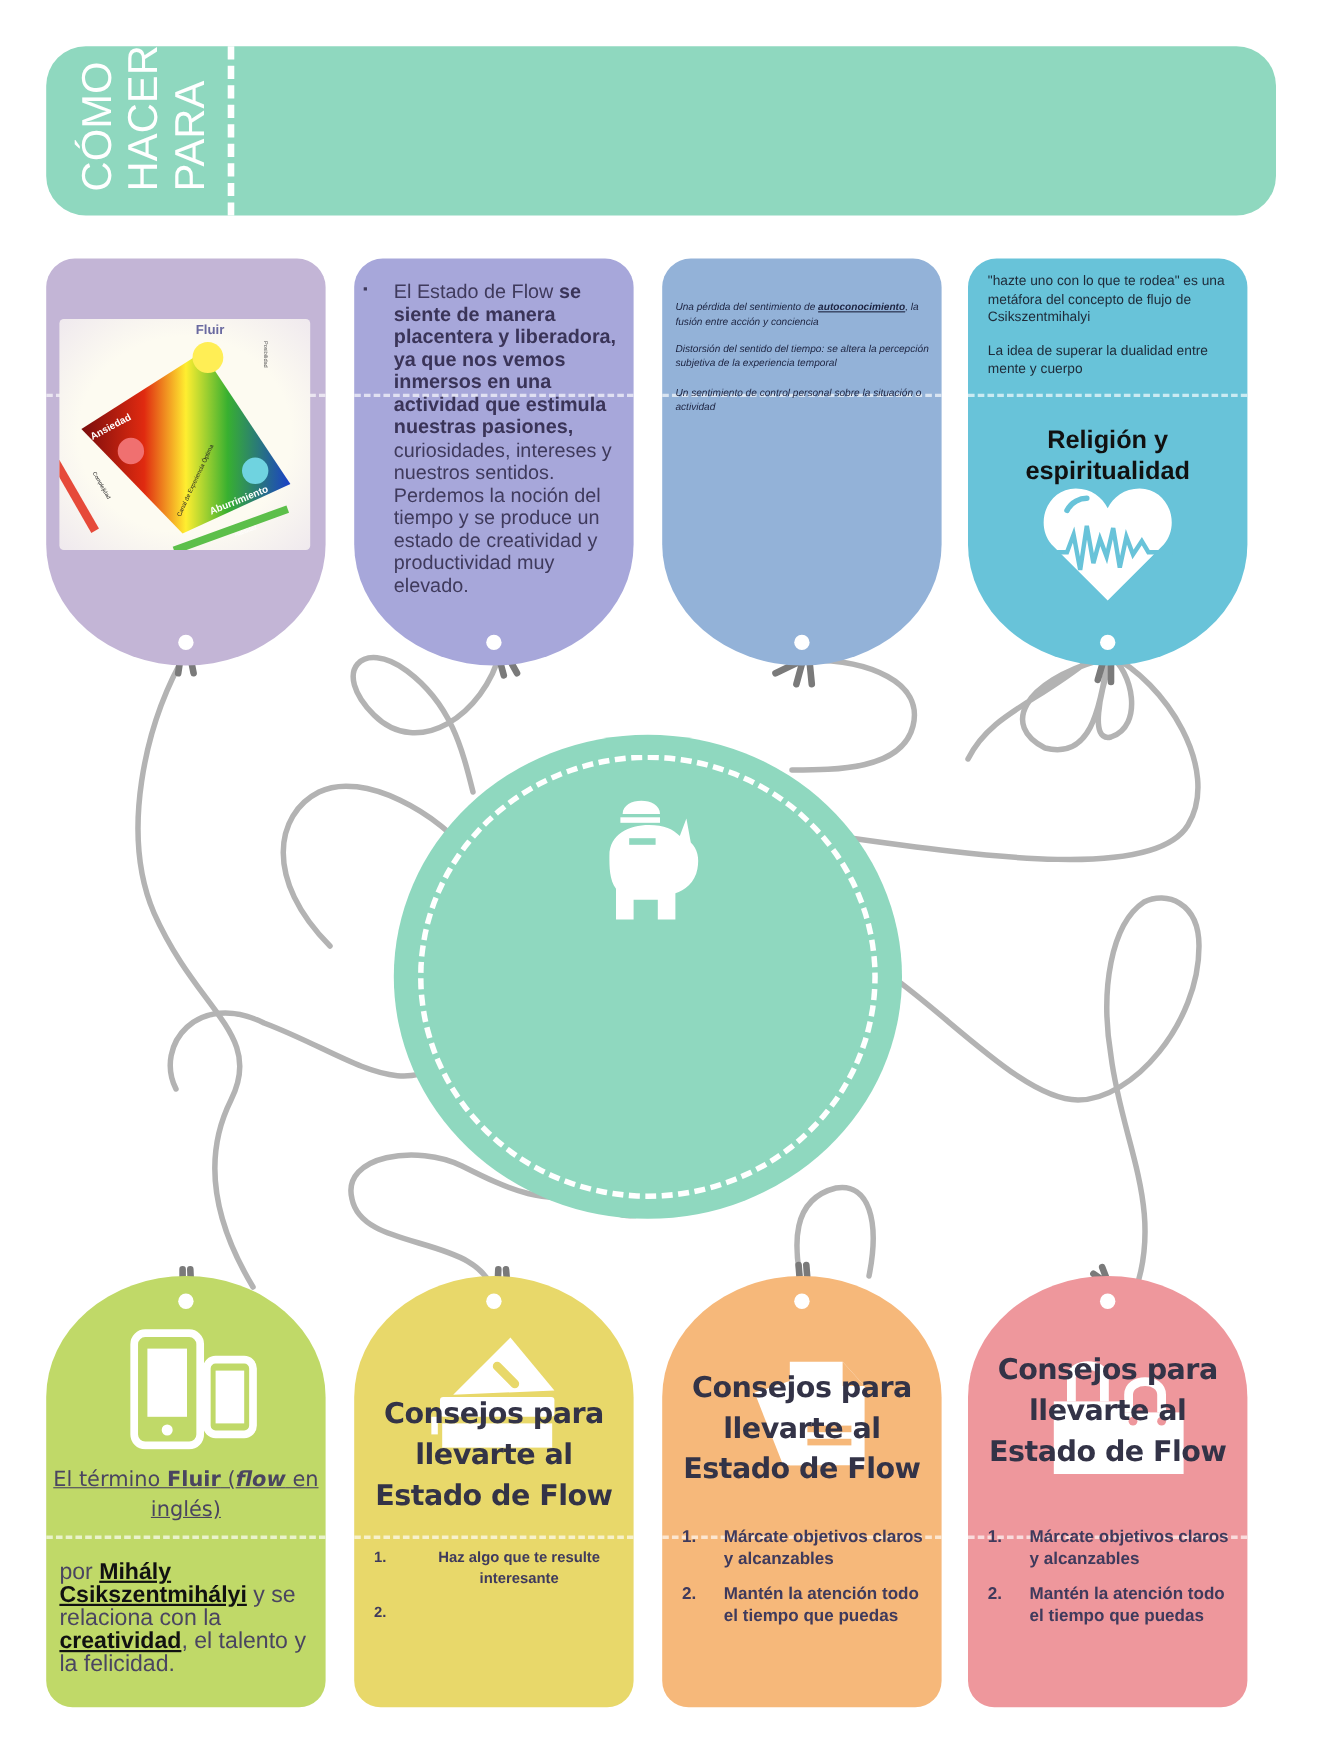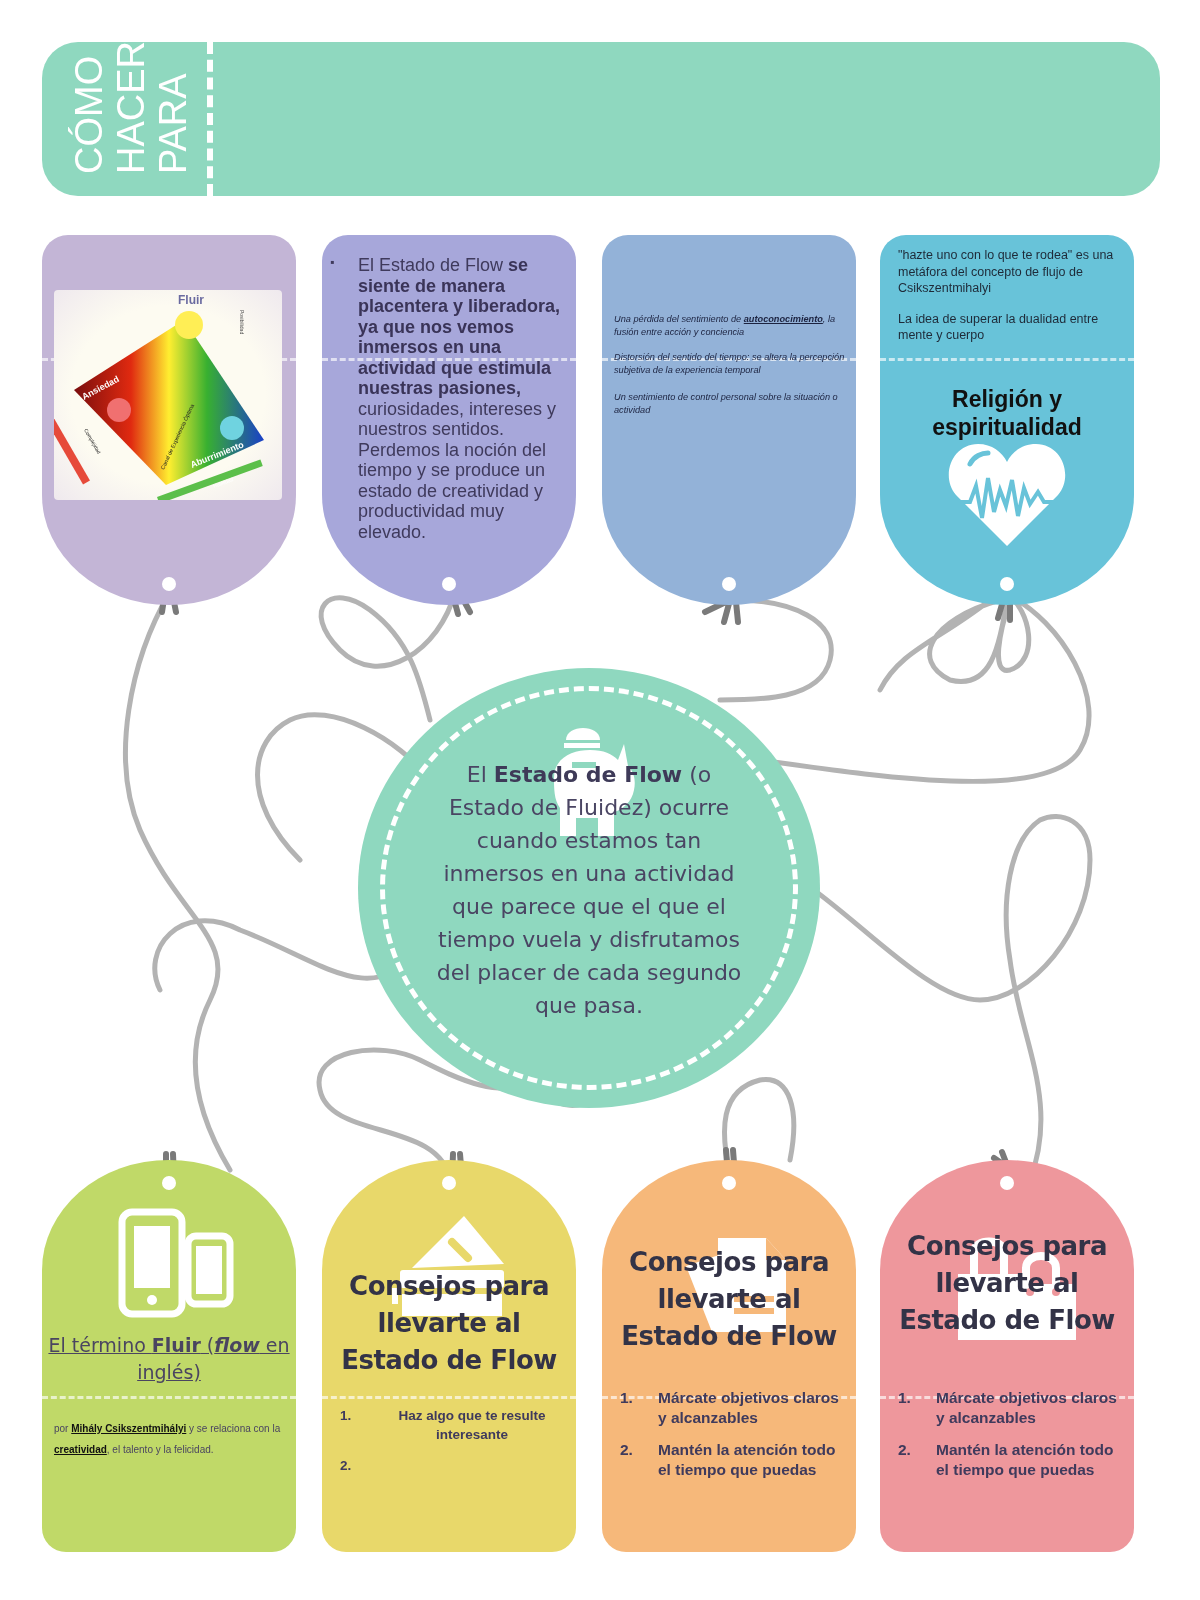--- a/index.html
+++ b/index.html
@@ -25,39 +25,39 @@
 
   
   .pyramid { position:absolute; left:12px; top:55px; width:228px; height:210px; background:radial-gradient(ellipse at center, #fdfbf1 60%, #efe9ee 100%); border-radius:4px; }
 
   
   .t2-text { position:absolute; left:36px; top:20px; width:212px; font-family:"Liberation Sans", sans-serif; font-size:18px; line-height:20.5px; color:#3f3a5c; }
   .t2-text b { color:#3a3458; }
   .t2-bullet { position:absolute; left:8px; top:20px; font-size:12px; color:#3f3a5c; }
 
   
-  .t3-text { position:absolute; left:12px; top:38px; width:235px; font-family:"Liberation Sans", sans-serif; font-size:9.2px; line-height:13px; color:#1c2340; font-style:italic;margin-top:40px; }
+  .t3-text { position:absolute; left:12px; top:38px; width:235px; font-family:"Liberation Sans", sans-serif; font-size:9.2px; line-height:13px; color:#1c2340; font-style:italic; }
   .t3-text p { margin:0 0 12px 0; }
   .t3-text u { font-weight:bold; }
 
   
   .t4-text { position:absolute; left:18px; top:12px; width:232px; font-family:"Liberation Sans", sans-serif; font-size:12.5px; line-height:16.5px; color:#1e2a38; }
   .t4-text p { margin:0 0 14px 0; }
   .t4-heading { position:absolute; left:0; right:0; top:150px; text-align:center; font-family:"Liberation Sans", sans-serif; font-weight:bold; font-size:23px; line-height:28px; color:#111111; }
 
   
   .bt-heading { position:absolute; left:0; right:0; text-align:center; font-family:"DejaVu Sans", sans-serif; font-weight:bold; font-size:26px; line-height:37px; color:#333347; letter-spacing:-0.5px; }
   .bt-list { position:absolute; left:14px; right:10px; font-family:"Liberation Sans", sans-serif; font-weight:bold; font-size:14.5px; line-height:19px; color:#3f3a5c; }
   .bt-item { display:flex; margin-bottom:12px; }
   .bt-num { width:38px; flex:none; padding-left:4px; }
   .bt-txt { flex:1; }
   .bt-center .bt-txt { text-align:center; }
 
   .b1-head { position:absolute; left:0; right:0; top:172px; text-align:center; font-family:"DejaVu Sans", sans-serif; font-size:19px; line-height:27px; color:#4a4560;text-decoration:underline; }
-  .b1-foot { position:absolute; left:12px; right:8px; top:258px; font-family:"Liberation Sans", sans-serif; font-size:10px; line-height:21px; color:#4a4560; }
+  .b1-foot { position:absolute; left:12px; right:8px; top:258px; font-family:"Liberation Sans", sans-serif; font-size:21px; line-height:21px; color:#4a4560; }
   .b1-foot b u { color:#111; }
 
   
   .circle { position:absolute; left:358px; top:668px; width:462px; height:440px; border-radius:50%; background:#8fd8bf; }
   .circle-ring { position:absolute; left:22px; top:18px; right:22px; bottom:18px; border-radius:50%; border:5px dashed #ffffff; }
   .circle-text { position:absolute; left:70px; right:70px; top:90px; text-align:center; font-family:"DejaVu Sans", sans-serif; font-size:22px; line-height:33px; color:#4a4563; }
   .circle-text b { color:#3e3a58; }
 
   svg.strings { position:absolute; left:0; top:0; }
 </style>
@@ -172,21 +172,20 @@
 </div>
 
 <div class="circle">
   <div class="circle-ring"></div>
   <svg class="abs" style="left:190px; top:50px;" width="90" height="120" viewBox="0 0 90 120">
     <path d="M18,22 C18,6 52,6 52,22 Z" fill="#ffffff"></path>
     <rect x="16" y="25" width="36" height="5" fill="#ffffff"></rect>
     <path d="M6,60 C6,40 24,32 42,32 C56,32 64,36 70,42 L76,26 L80,48 C86,54 88,62 86,72 C84,84 74,92 66,94 L66,118 L50,118 L50,100 L28,100 L28,118 L12,118 L12,90 C6,82 6,70 6,60 Z" fill="#ffffff"></path>
     <rect x="24" y="44" width="24" height="6" fill="#8fd8bf"></rect>
   </svg>
-  <div class="circle-text"><span>El </span><b>Estado de Flow</b><span> (o Estado de Fluidez) ocurre cuando estamos tan inmersos en una actividad que parece que el que el tiempo vuela y disfrutamos del placer de cada segundo que pasa.</span></div>
 </div>
 
 <div class="tag tag-bottom" style="left:42px; background:#c0d968;">
   <div class="tag-hole"></div>
   <svg class="abs" style="left:76px; top:48px;" width="116" height="110" viewBox="0 0 116 110">
     <rect x="4" y="4" width="60" height="102" rx="10" fill="none" stroke="#ffffff" stroke-width="7"></rect>
     <rect x="16" y="18" width="36" height="62" fill="#ffffff"></rect>
     <circle cx="34" cy="92" r="5" fill="#ffffff"></circle>
     <rect x="70" y="28" width="42" height="68" rx="8" fill="none" stroke="#ffffff" stroke-width="7"></rect>
     <rect x="78" y="38" width="26" height="48" fill="#ffffff"></rect>

